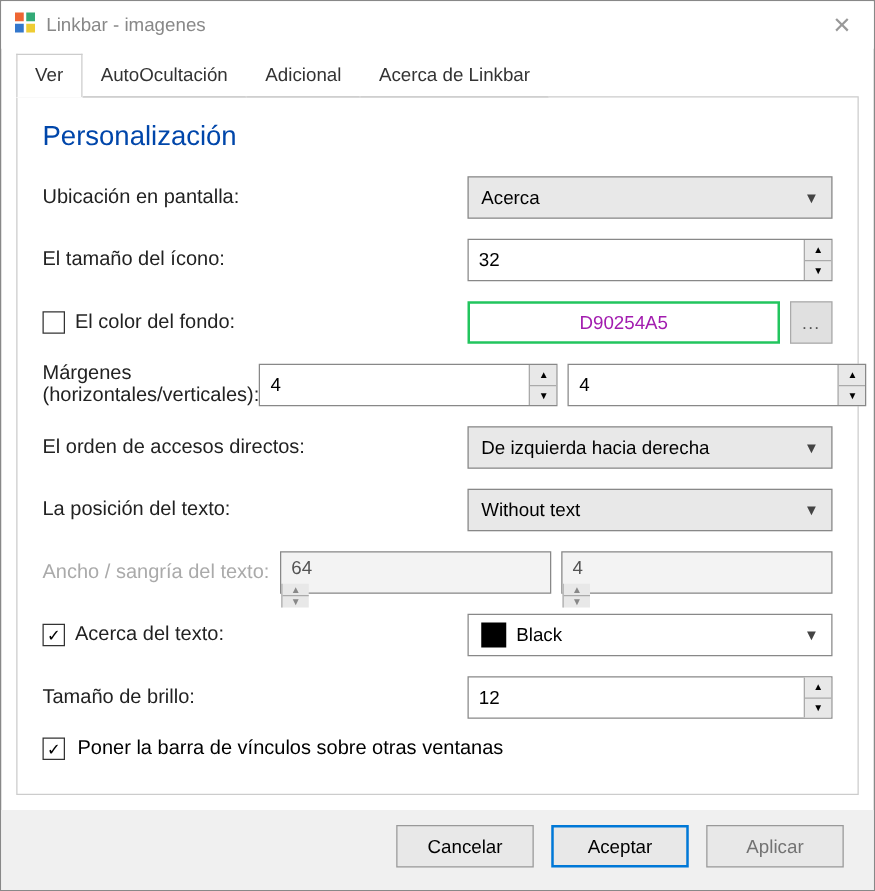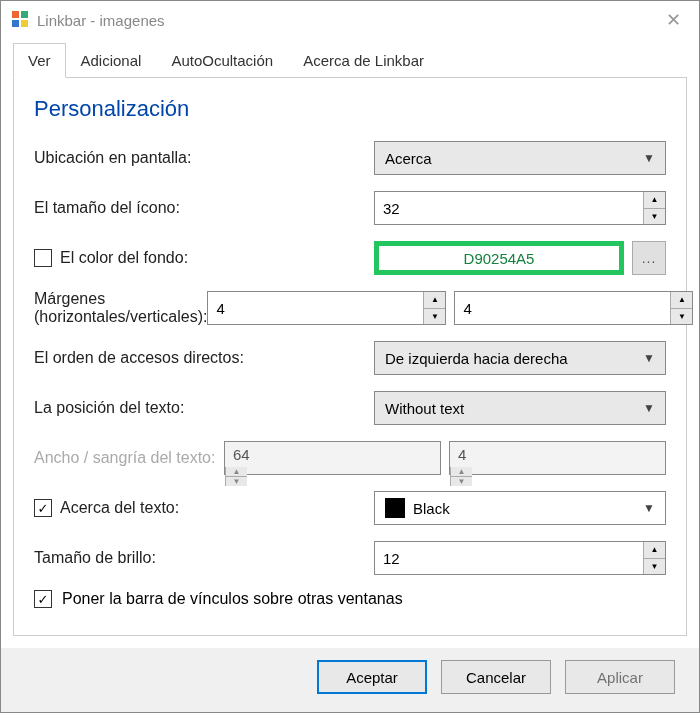--- a/index.html
+++ b/index.html
@@ -21,21 +21,21 @@
 .row-ctrl { flex: 1; display: flex; gap: 8px; align-items: center; }
 .combo { display: flex; align-items: center; justify-content: space-between; border: 1px solid #888; background: #e8e8e8; padding: 6px 10px; font-size: 15px; cursor: pointer; width: 100%; height: 34px; }
 .combo.white { background: #fff; text-align: center; }
 .combo .chev { font-size: 12px; color: #444; }
 .spinner { display: flex; border: 1px solid #888; background: #fff; height: 34px; width: 100%; }
 .spinner.disabled { background: #f3f3f3; color: #888; flex-direction: column; }
 .spinner input { border: none; flex: 1; padding: 4px 8px; font-size: 15px; background: transparent; outline: none; }
 .spin-btns { display: flex; flex-direction: column; border-left: 1px solid #aaa; width: 22px; background: #e8e8e8; }
 .spin-btns div { flex: 1; display: flex; align-items: center; justify-content: center; font-size: 8px; cursor: pointer; }
 .spin-btns div:first-child { border-bottom: 1px solid #aaa; }
-.textfield { border: 5px solid #22c55e; background: #fff; height: 34px; padding: 4px 8px; font-size: 15px; color: #15803d; text-align: center; flex: 1; outline: none; }
+.textfield { border: 2px solid #22c55e; background: #fff; height: 34px; padding: 4px 8px; font-size: 15px; color: #a21caf; text-align: center; flex: 1; outline: none; }
 .browse-btn { width: 34px; height: 34px; background: #e0e0e0; border: 1px solid #aaa; display: flex; align-items: center; justify-content: center; font-size: 14px; cursor: pointer; color: #555; letter-spacing: 1px; }
 .checkbox { width: 18px; height: 18px; border: 1px solid #333; display: flex; align-items: center; justify-content: center; font-size: 13px; color: #000; cursor: pointer; flex-shrink: 0; }
 .color-swatch { width: 20px; height: 20px; background: #000; flex-shrink: 0; }
 .combo-inner { display: flex; align-items: center; gap: 8px; }
 .footer { display: flex; justify-content: flex-end; gap: 14px; padding: 12px 24px 18px 24px; background: #f0f0f0; }
 .btn { min-width: 110px; height: 34px; background: #e8e8e8; border: 1px solid #999; font-size: 15px; cursor: pointer; display: flex; align-items: center; justify-content: center; }
 .btn.primary { border: 2px solid #0078d7; }
 .btn.disabled { color: #737373; }
 .checkbox-row { display: flex; align-items: center; gap: 10px; font-size: 16px; margin-top: 6px; }
 </style>
@@ -52,22 +52,22 @@
           <rect x="10" y="10" width="7" height="7" fill="#ec3"></rect>
         </svg>
     </span>
     <span>Linkbar - imagenes</span>
     <span class="spacer"></span>
     <span class="close-x">✕</span>
   </div>
 
   <div class="tabs">
     <div class="tab active">Ver</div>
+    <div class="tab">AutoOcultación</div>
     <div class="tab">Adicional</div>
-    <div class="tab">AutoOcultación</div>
     <div class="tab">Acerca de Linkbar</div>
   </div>
 
   <div class="panel">
     <div class="section-title">Personalización</div>
 
     <div class="row">
       <div class="row-label">Ubicación en pantalla:</div>
       <div class="row-ctrl">
         <div class="combo">
@@ -190,17 +190,17 @@
       </div>
     </div>
 
     <div class="checkbox-row">
       <span class="checkbox">✓</span>
       <span>Poner la barra de vínculos sobre otras ventanas</span>
     </div>
   </div>
 
   <div class="footer">
+    <div class="btn">Cancelar</div>
     <div class="btn primary">Aceptar</div>
-    <div class="btn">Cancelar</div>
     <div class="btn disabled">Aplicar</div>
   </div>
 </div>
 
 </body></html>

